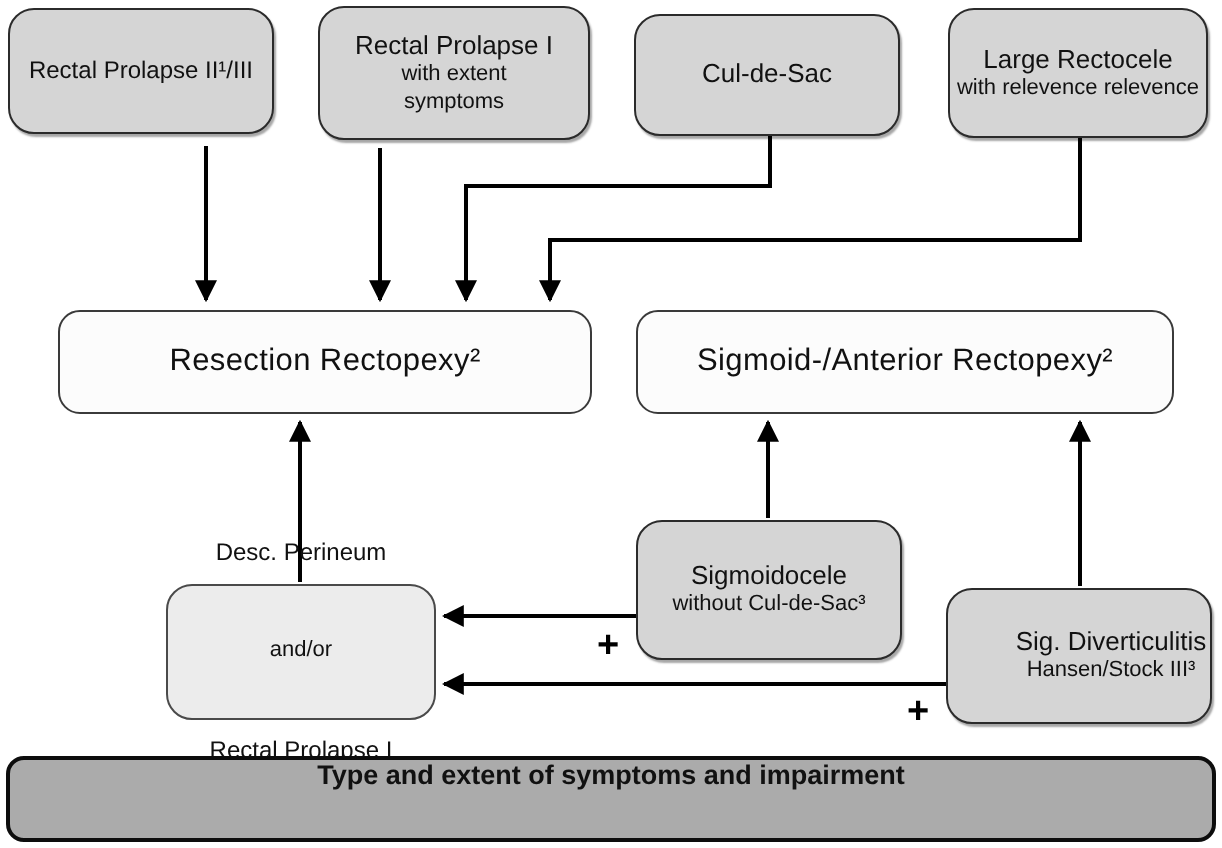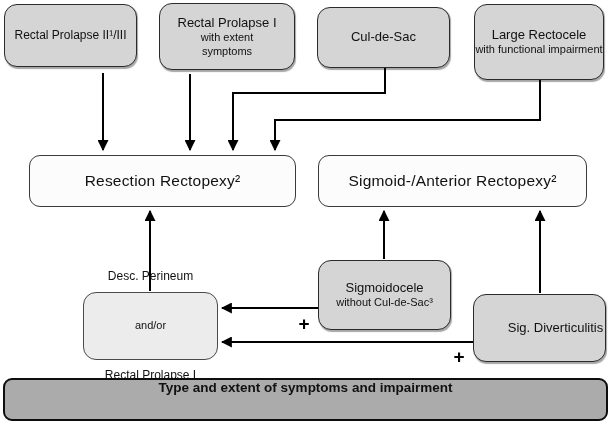--- a/index.html
+++ b/index.html
@@ -71,23 +71,23 @@
   <div class="node gray" style="left:159px;top:3px;width:136px;height:67px;">
     <span class="t-main">Rectal Prolapse I</span>
     <span class="t-sub">with extent</span>
     <span class="t-sub">symptoms</span>
   </div>
 
   <div class="node gray" style="left:317px;top:7px;width:133px;height:61px;">
     <span class="t-main">Cul-de-Sac</span>
   </div>
 
-  <div class="node gray" style="left:474px;top:4px;width:130px;height:76px;">
+  <div class="node gray" style="left:474px;top:4px;width:130px;height:65px;">
     <span class="t-main">Large Rectocele</span>
-    <span class="t-sub">with functional impairment</span>
+    <span class="t-sub">with relevence relevence</span>
   </div>
 
   <div class="node white" style="left:29px;top:155px;width:267px;height:52px;">
     <span class="t-big">Resection Rectopexy²</span>
   </div>
 
   <div class="node white" style="left:318px;top:155px;width:269px;height:52px;">
     <span class="t-big">Sigmoid-/Anterior Rectopexy²</span>
   </div>
 
@@ -97,20 +97,21 @@
   </div>
 
   <div class="node light" style="left:83px;top:292px;width:135px;height:68px;gap:35px;">
     <span class="t-main-sm">Desc. Perineum</span>
     <span class="t-sub">and/or</span>
     <span class="t-main-sm">Rectal Prolapse I</span>
   </div>
 
   <div class="node gray" style="left:473px;top:294px;width:133px;height:68px;padding-left:32px;">
     <span class="t-main">Sig. Diverticulitis</span>
+    <span class="t-sub">Hansen/Stock III³</span>
   </div>
 
   <span class="plus" style="left:304px;top:323px;">+</span>
   <span class="plus" style="left:459px;top:356px;">+</span>
 
   <div class="bar" style="left:3px;top:378px;width:605px;height:43px;">
     <span class="t-bar">Type and extent of symptoms and impairment</span>
   </div>
 
 </div>

